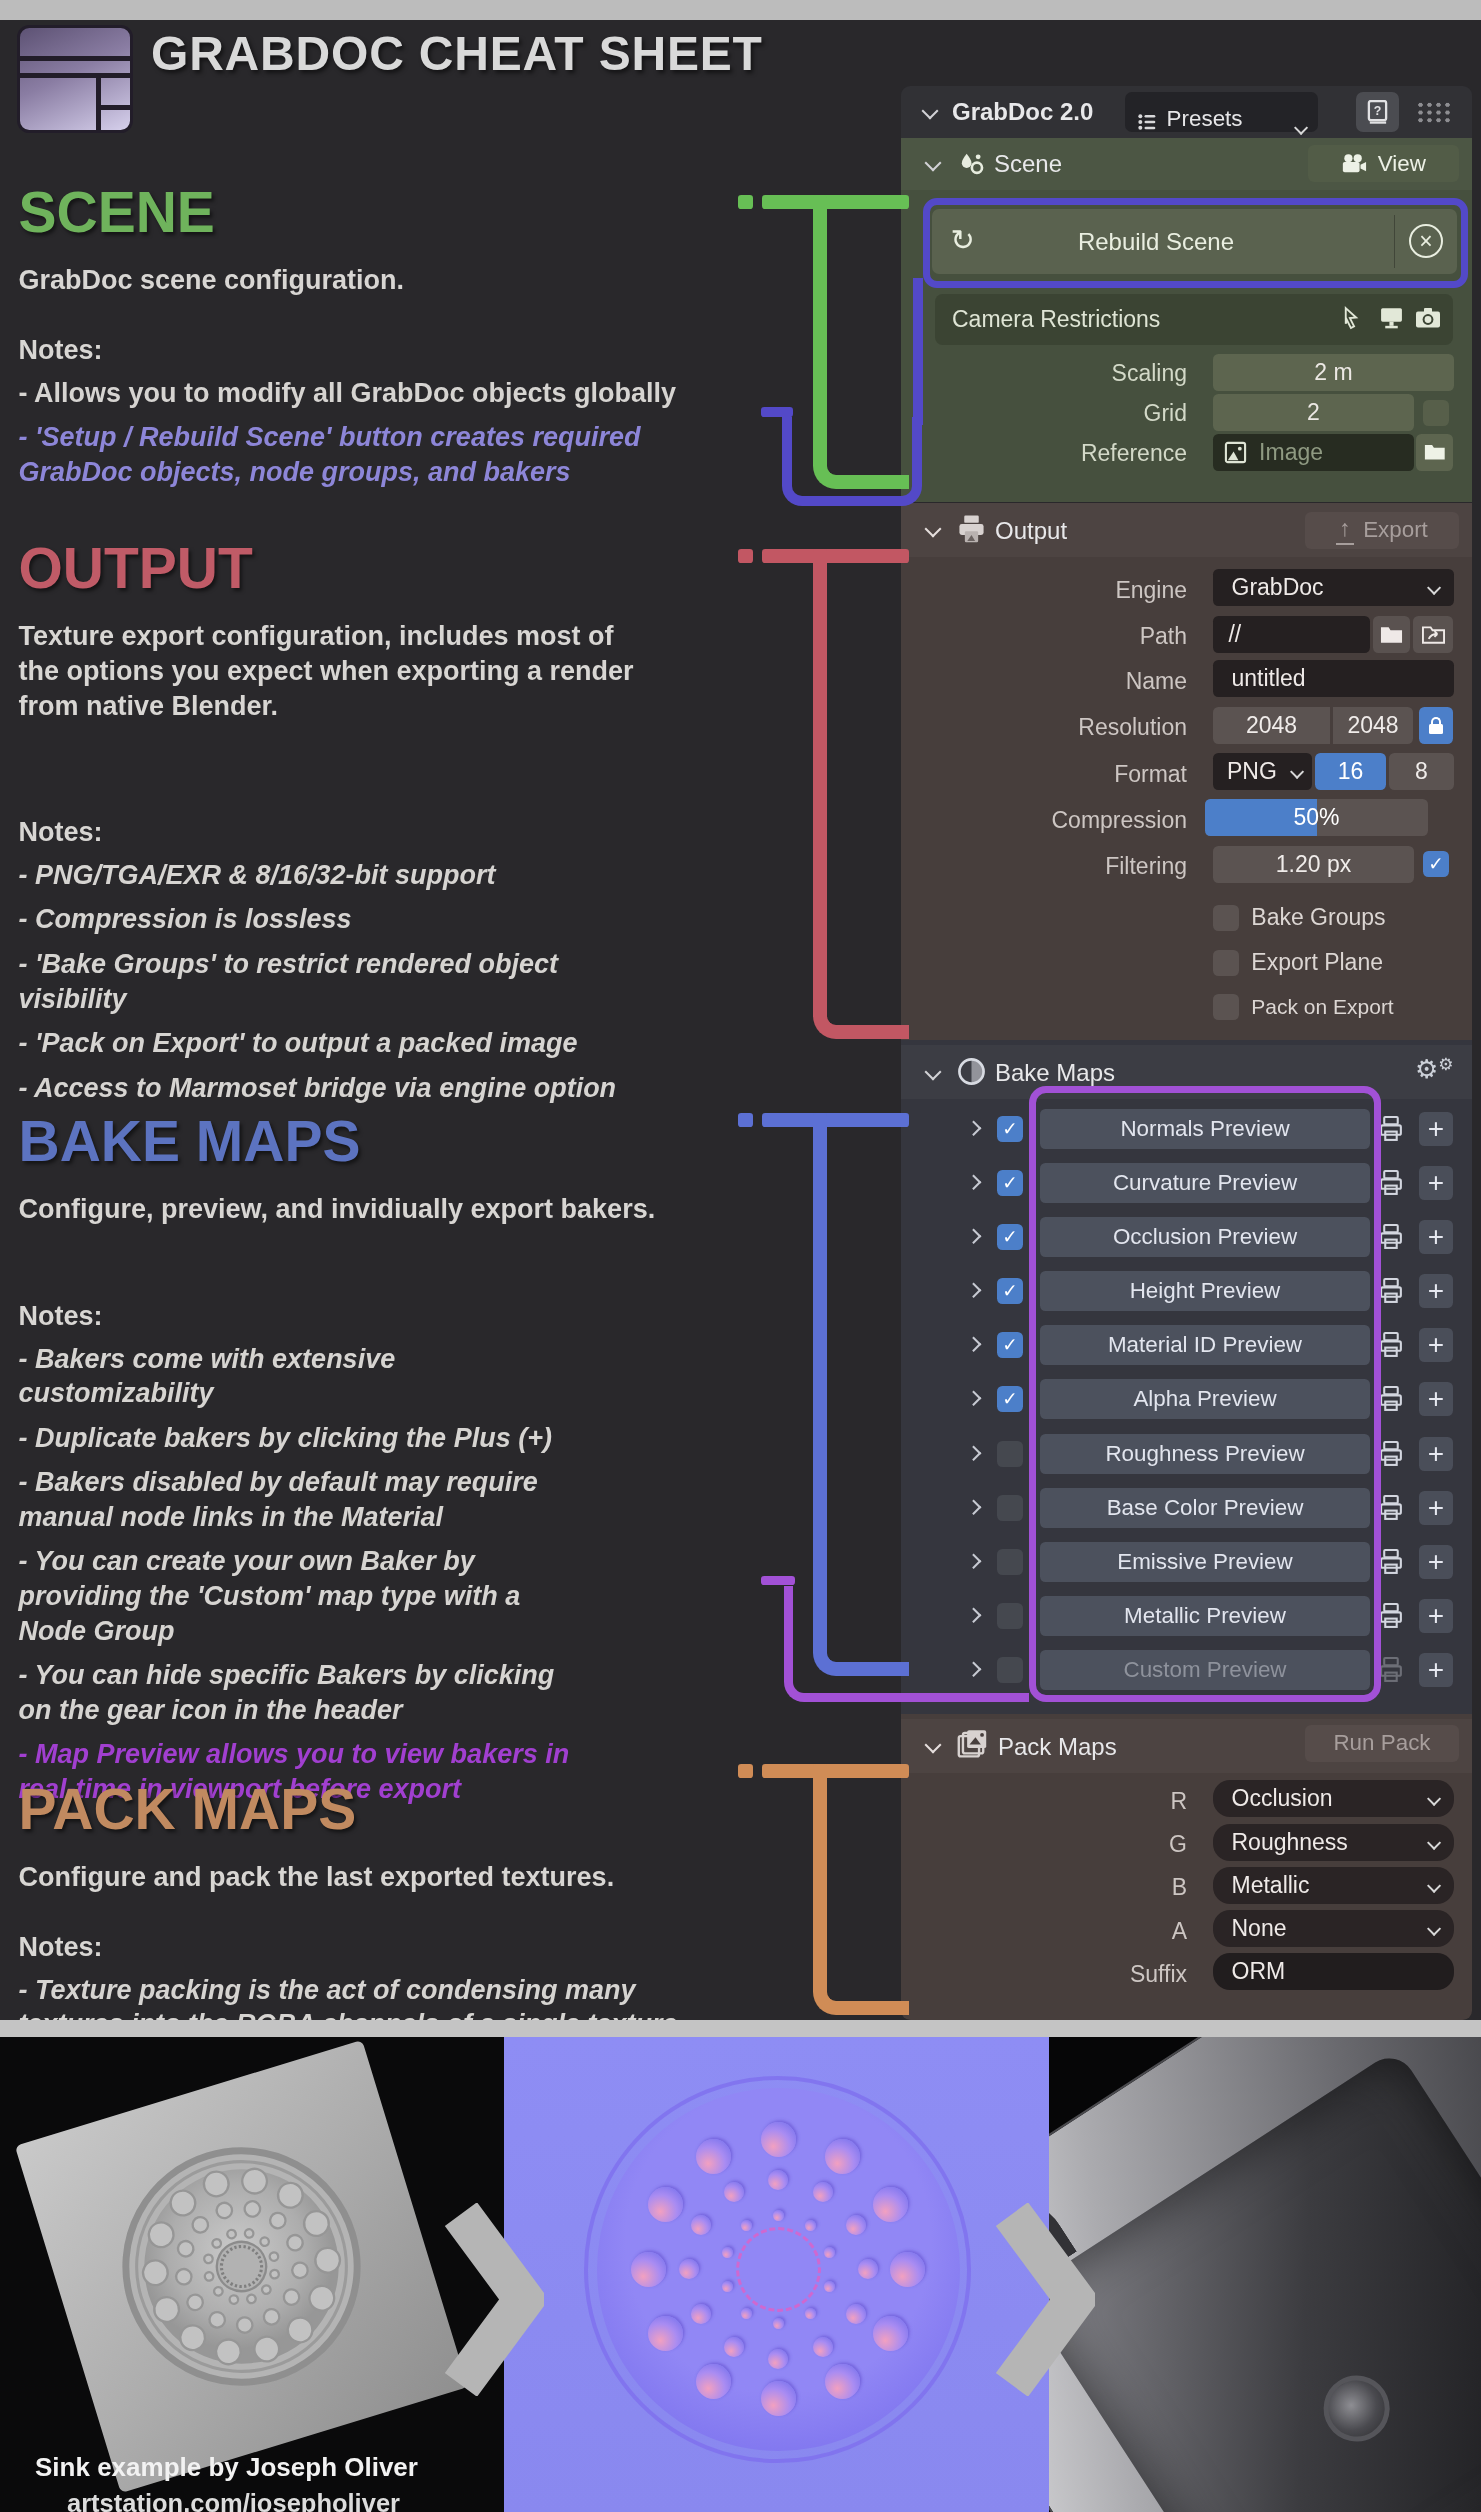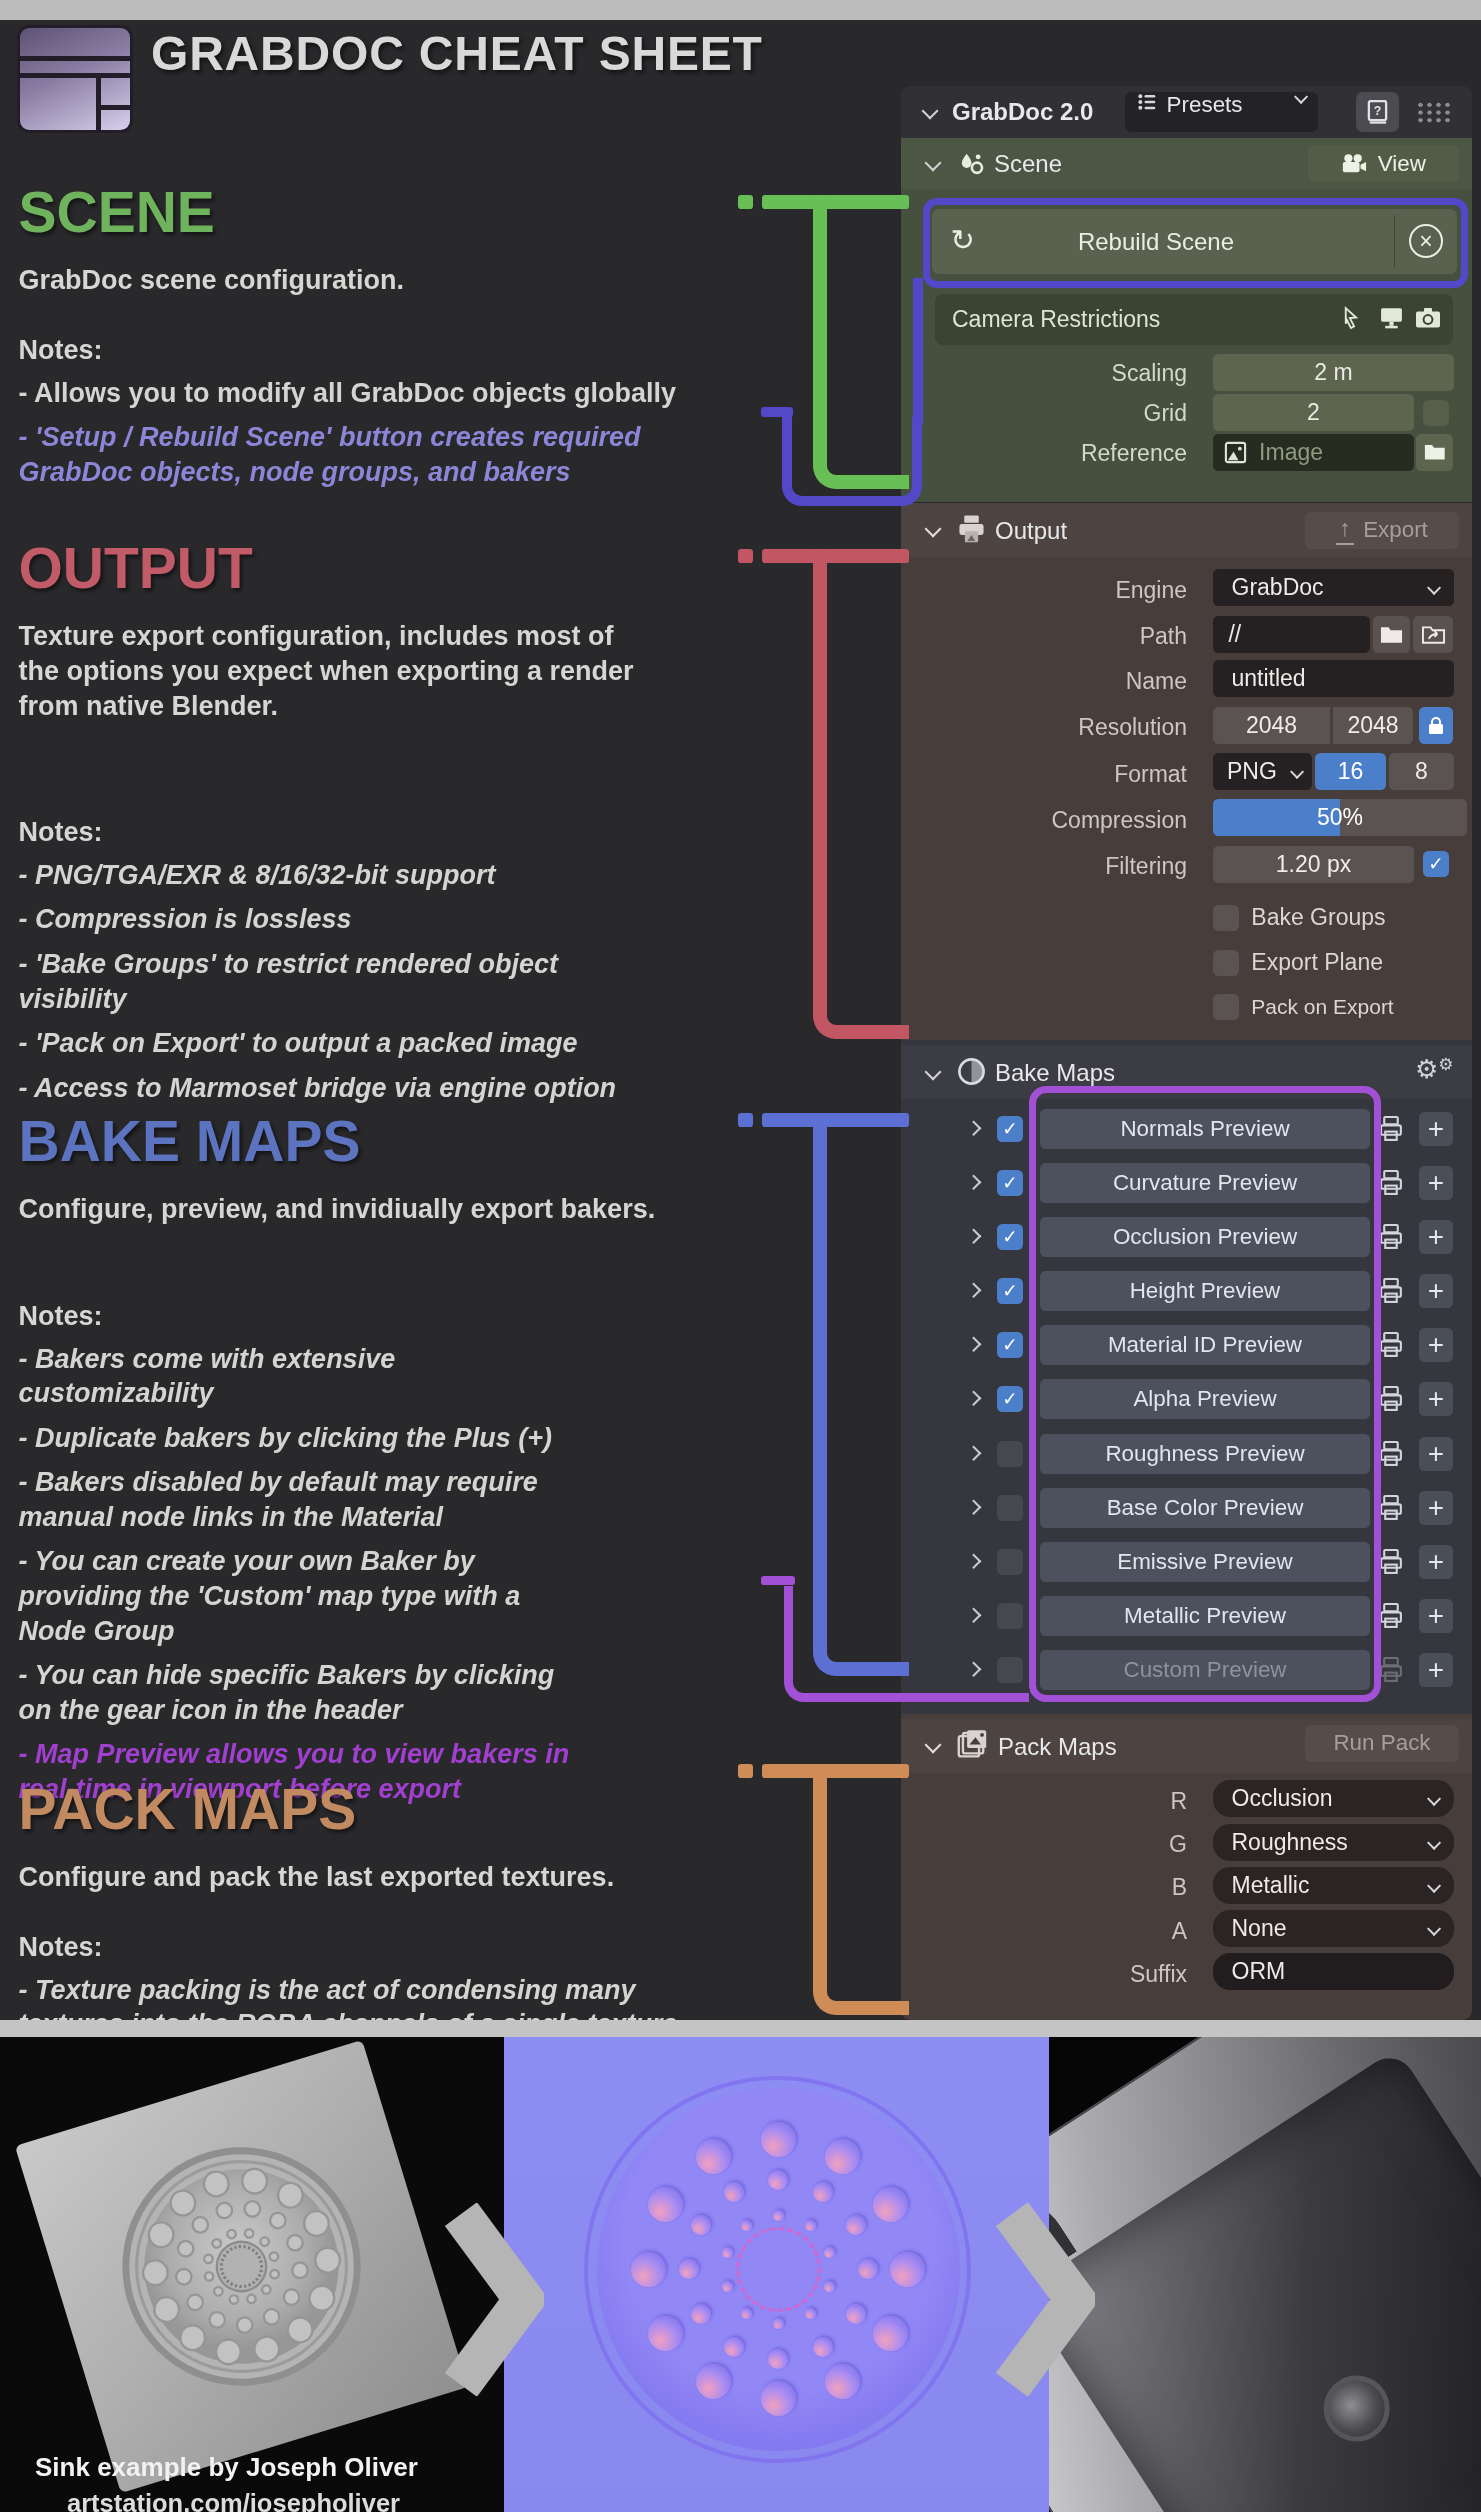--- a/index.html
+++ b/index.html
@@ -173,21 +173,21 @@
     <div class="desc">Configure and pack the last exported textures.</div>
     <div class="notes-label">Notes:</div>
     <div class="note it">- Texture packing is the act of condensing many textures into the RGBA channels of a single texture</div>
   </div>
 
   <div class="abs" id="panel">
 
     <div class="psec" style="top:0;height:52px;background:#313135;border-radius:9.3px 9.3px 0 0;">
       <span class="abs cvd" style="left:23px;top:18.5px;"></span>
       <span class="abs sec-title" style="left:51px;top:12.3px;font-weight:bold;">GrabDoc 2.0</span>
-      <div class="abs" style="left:224px;top:6.2px;width:193px;height:40px;background:#232327;border-radius:7px;display:flex;align-items:flex-start;padding:0 12.3px;gap:9.3px;box-sizing:border-box;">
+      <div class="abs" style="left:224px;top:6.2px;width:193px;height:40px;background:#232327;border-radius:7px;display:flex;align-items:flex-end;padding:0 12.3px;gap:9.3px;box-sizing:border-box;">
         <svg width="20" height="20" viewBox="0 0 24 24">
           <circle cx="4" cy="5" r="2.4" fill="#d8d8da"></circle>
             <circle cx="4" cy="12" r="2.4" fill="#d8d8da"></circle>
             <circle cx="4" cy="19" r="2.4" fill="#d8d8da"></circle>
           <rect x="9" y="3.6" width="13" height="3" rx="1.5" fill="#d8d8da"></rect>
             <rect x="9" y="10.6" width="13" height="3" rx="1.5" fill="#d8d8da"></rect>
             <rect x="9" y="17.6" width="13" height="3" rx="1.5" fill="#d8d8da"></rect>
         </svg>
         <span style="color:#e6e6e8;font-size:22.4px;">Presets</span>
         <span class="ddc" style="margin-left:auto;"></span>
@@ -333,21 +333,21 @@
           <span class="ddc" style="margin-left:auto;"></span>
       </div>
       <div class="fld" style="left:414px;top:250px;width:71px;background:#4c7fc9;color:#fff;">
           <span>16</span>
         </div>
       <div class="fld lt-fld" style="left:488px;top:250px;width:65px;">
           <span>8</span>
         </div>
 
       <span class="lbl" style="top:304px;">Compression</span>
-      <div class="fld lt-fld" style="left:312px;top:296px;width:254px;overflow:hidden;padding:0;">
+      <div class="fld lt-fld" style="left:304px;top:296px;width:223px;overflow:hidden;padding:0;">
         <div style="position:absolute;left:0;top:0;bottom:0;width:50%;background:#4c7fc9;"></div>
         <span style="position:relative;color:#fff;">50%</span>
       </div>
 
       <span class="lbl" style="top:350px;">Filtering</span>
       <div class="fld lt-fld" style="left:312px;top:343px;width:201px;">
           <span>1.20 px</span>
         </div>
       <span class="abs cbx on" style="left:522px;top:348px;background:#5b5351;">
           <i class="ck">✓</i>

